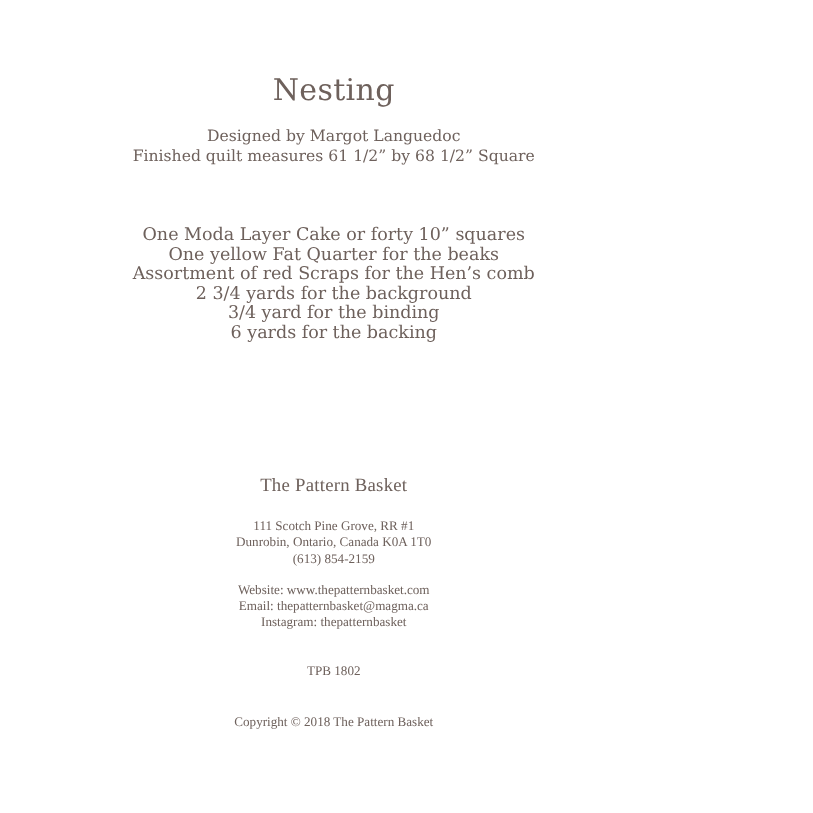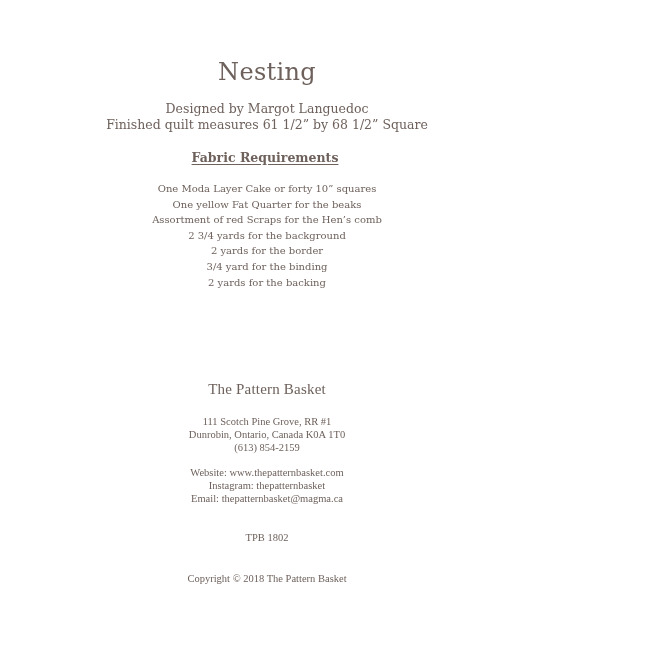--- a/index.html
+++ b/index.html
@@ -49,21 +49,21 @@
     }
     .section-heading span {
       text-decoration: underline;
       text-underline-offset: 2px;
       padding-right: 4px;
     }
     .requirements {
       position: absolute;
       left: 0; right: 0;
       top: 181px;
-      font-size: 10px;
+      font-size: 14px;
       line-height: 15.6px;
       color: #6e615c;
       margin: 0; padding: 0;
       list-style: none;
     }
     .requirements li { white-space: nowrap; }
     .company {
       position: absolute;
       left: 0; right: 0;
       top: 381px;
@@ -122,46 +122,42 @@
 
 <div class="page">
 
   <div class="title">Nesting</div>
 
   <div class="subtitle">
     <div>Designed by Margot Languedoc</div>
     <div>Finished quilt measures 61 1/2” by 68 1/2” Square</div>
   </div>
 
-  <div class="section-heading">
-    <span>Fabric Requirements</span>
-  </div>
 
   <ul class="requirements">
     <li>One Moda Layer Cake or forty 10” squares</li>
     <li>One yellow Fat Quarter for the beaks</li>
     <li>Assortment of red Scraps for the Hen’s comb</li>
     <li>2 3/4 yards for the background</li>
-    <li>2 yards for the border</li>
     <li>3/4 yard for the binding</li>
-    <li>2 yards for the backing</li>
+    <li>6 yards for the backing</li>
   </ul>
 
   <div class="company">The Pattern Basket</div>
 
   <div class="address">
     <div>111 Scotch Pine Grove, RR #1</div>
     <div>Dunrobin, Ontario, Canada  K0A 1T0</div>
     <div>(613) 854-2159</div>
   </div>
 
   <div class="contact">
     <div>Website: www.thepatternbasket.com</div>
+    <div>Email: thepatternbasket@magma.ca</div>
     <div>Instagram: thepatternbasket</div>
-    <div>Email: thepatternbasket@magma.ca</div>
   </div>
 
   <div class="code">TPB 1802</div>
 
   <div class="copyright">Copyright © 2018 The Pattern Basket</div>
 
 
 </div>
 
 </body></html>

